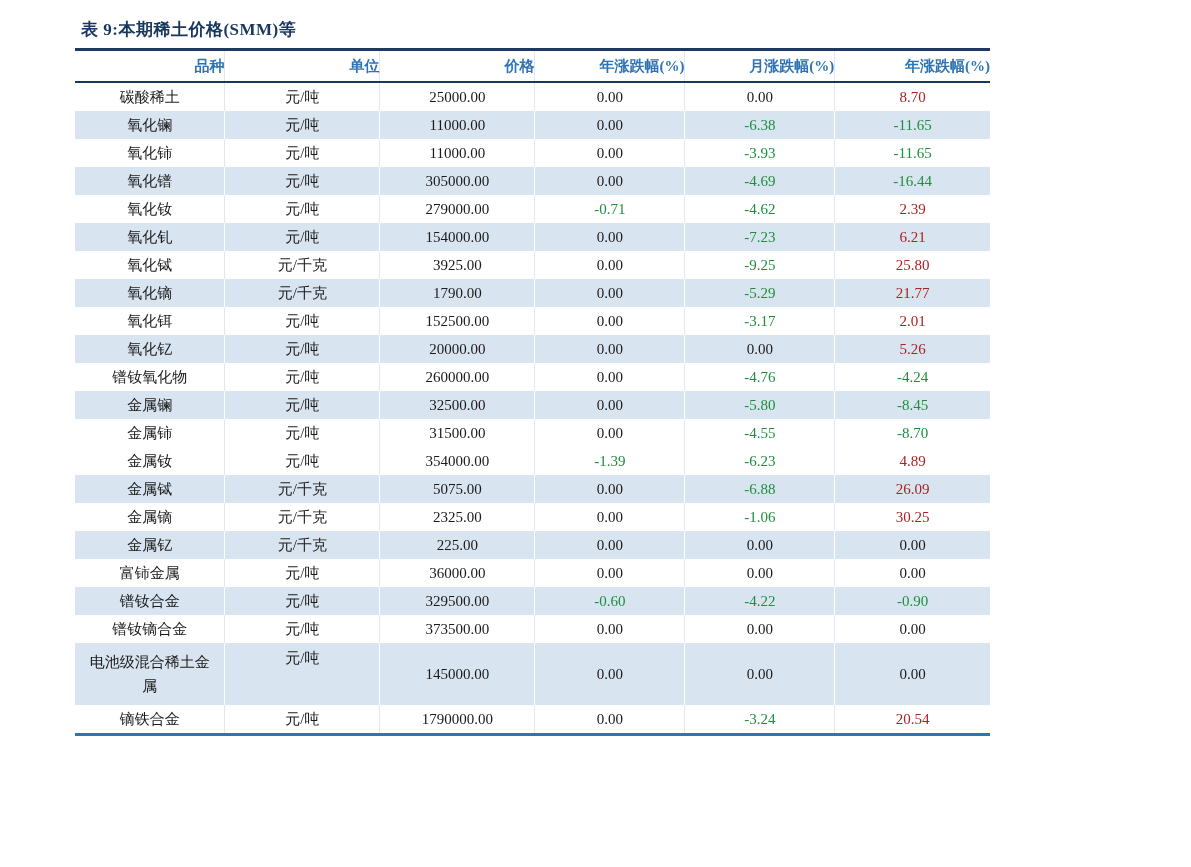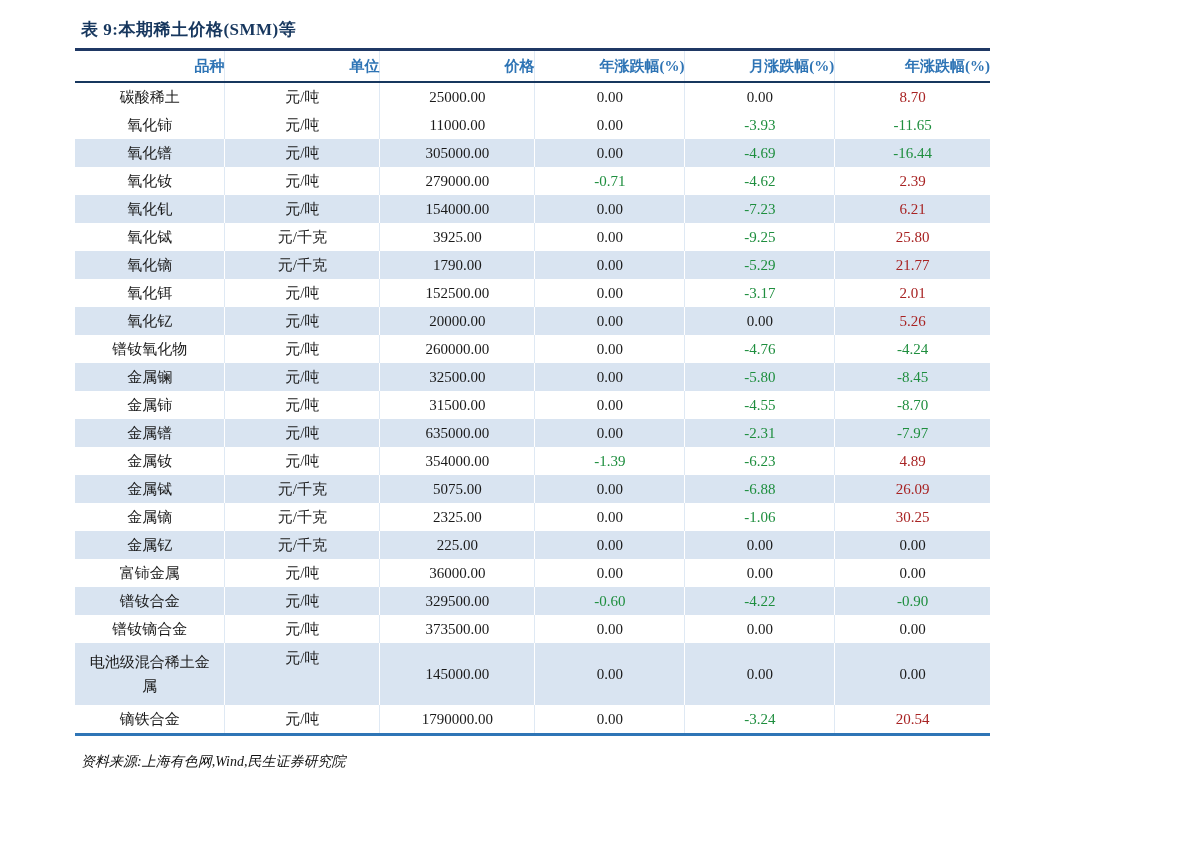--- a/index.html
+++ b/index.html
@@ -121,20 +121,28 @@
     </thead>
     <tbody id="table-body">
         <tr>
     <td>碳酸稀土</td>
     <td>元/吨</td>
     <td>25000.00</td>
     <td>0.00</td>
     <td>0.00</td>
     <td class="pos">8.70</td>
   </tr>
+        <tr class="blue">
+    <td>氧化镧</td>
+    <td>元/吨</td>
+    <td>11000.00</td>
+    <td>0.00</td>
+    <td class="neg">-6.38</td>
+    <td class="neg">-11.65</td>
+  </tr>
         <tr>
     <td>氧化铈</td>
     <td>元/吨</td>
     <td>11000.00</td>
     <td>0.00</td>
     <td class="neg">-3.93</td>
     <td class="neg">-11.65</td>
   </tr>
         <tr class="blue">
     <td>氧化镨</td>
@@ -209,28 +217,20 @@
     <td class="neg">-8.45</td>
   </tr>
         <tr>
     <td>金属铈</td>
     <td>元/吨</td>
     <td>31500.00</td>
     <td>0.00</td>
     <td class="neg">-4.55</td>
     <td class="neg">-8.70</td>
   </tr>
-        <tr class="blue">
-    <td>金属镨</td>
-    <td>元/吨</td>
-    <td>635000.00</td>
-    <td>0.00</td>
-    <td class="neg">-2.31</td>
-    <td class="neg">-7.97</td>
-  </tr>
         <tr>
     <td>金属钕</td>
     <td>元/吨</td>
     <td>354000.00</td>
     <td class="neg">-1.39</td>
     <td class="neg">-6.23</td>
     <td class="pos">4.89</td>
   </tr>
         <tr class="blue">
     <td>金属铽</td>
@@ -292,14 +292,13 @@
     <td>镝铁合金</td>
     <td>元/吨</td>
     <td>1790000.00</td>
     <td>0.00</td>
     <td class="neg">-3.24</td>
     <td class="pos">20.54</td>
   </tr>
       </tbody>
   </table>
 
-  <div class="source-note">资料来源:上海有色网,Wind,民生证券研究院</div>
 </div>
 
 </body></html>

